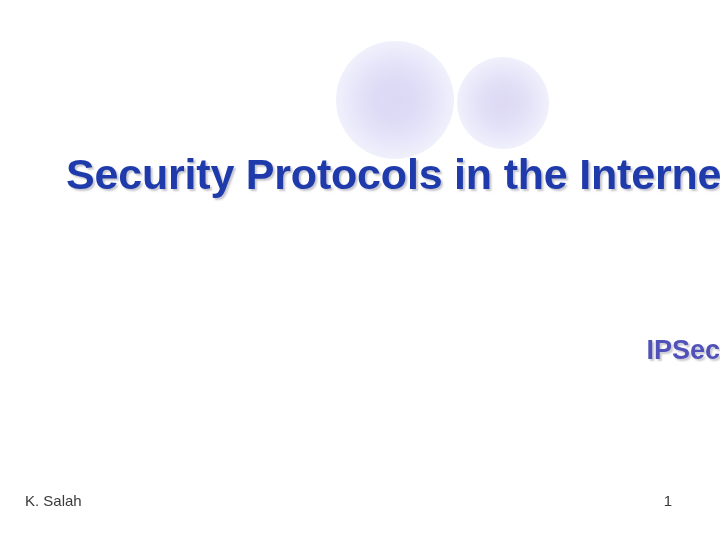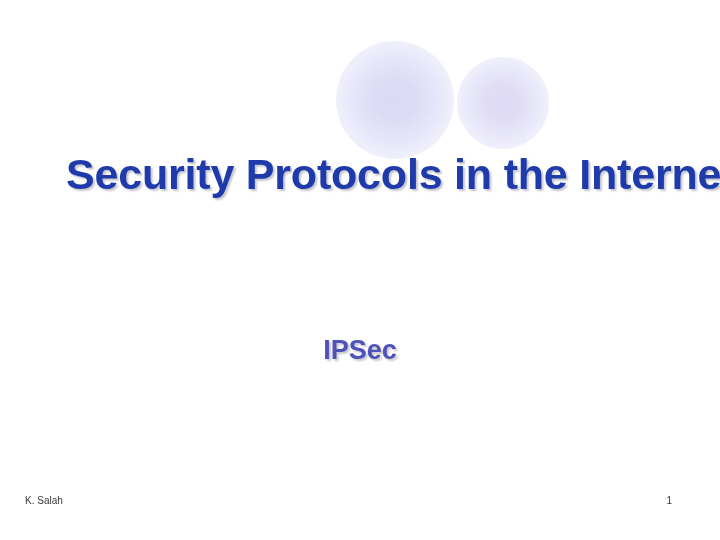--- a/index.html
+++ b/index.html
@@ -72,32 +72,32 @@
     white-space: nowrap;
     text-shadow: 2px 2px 2px rgba(150, 150, 165, 0.55);
   }
 
   
   #slide-subtitle {
     position: absolute;
     left: 0px;
     top: 334px;
     width: 720px;
-    text-align: center;
+    text-align: right;
     font-size: 27px;
     font-weight: 700;
     line-height: 32px;
     color: #5152b9;
     text-shadow: 2px 2px 2px rgba(155, 155, 170, 0.55);
   }
 
   
   .footer-text {
     position: absolute;
-    font-size: 10px;
+    font-size: 15px;
     font-weight: 400;
     line-height: 12px;
     color: #3a3a3a;
   }
   #footer-author {
     left: 25px;
     top: 495px;
   }
   #footer-page-number {
     left: 640px;

